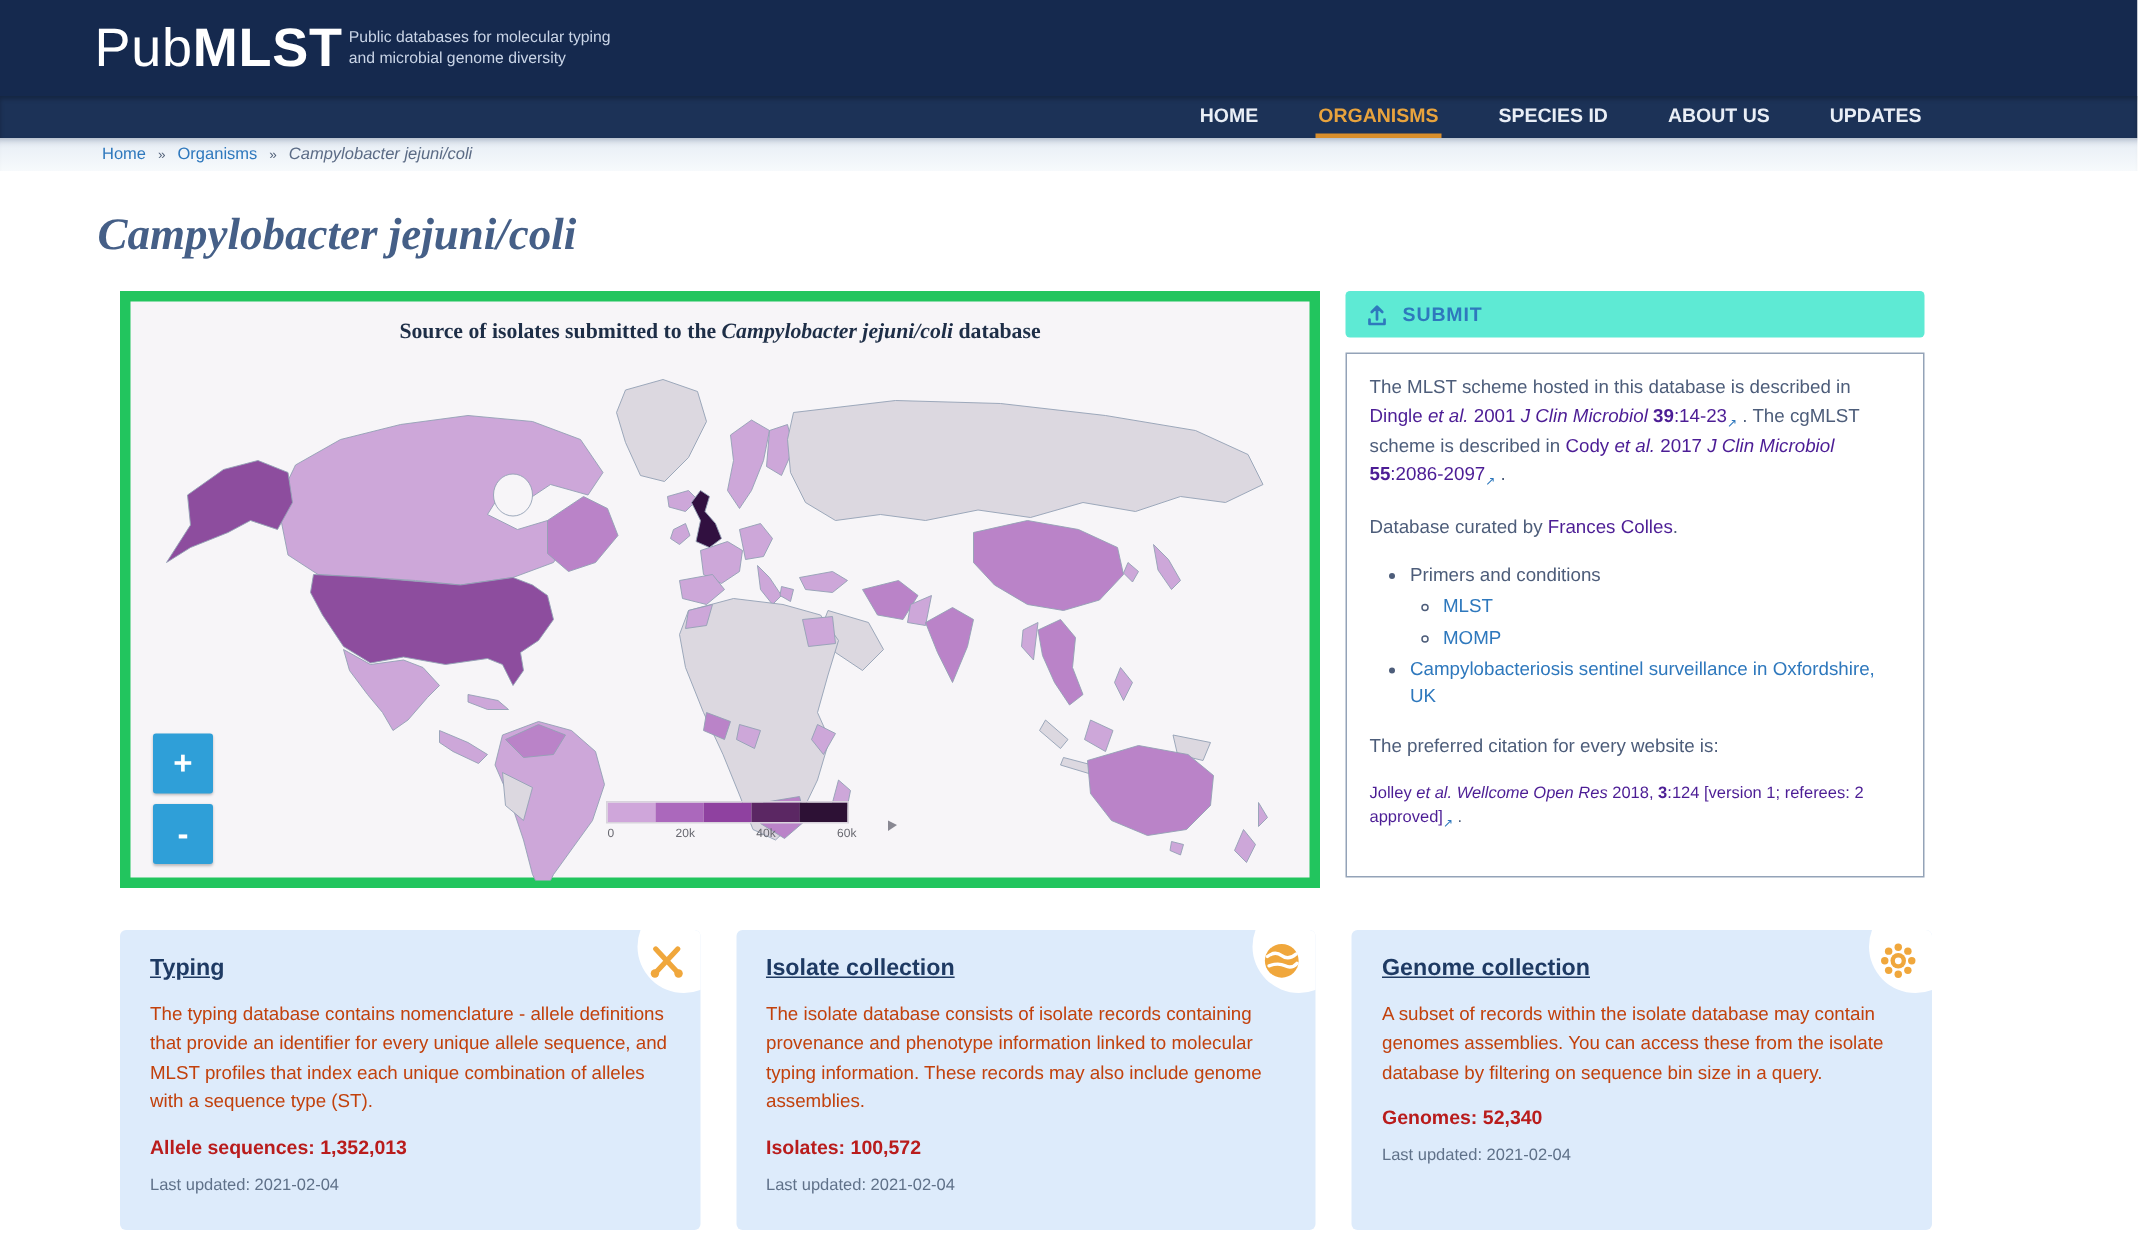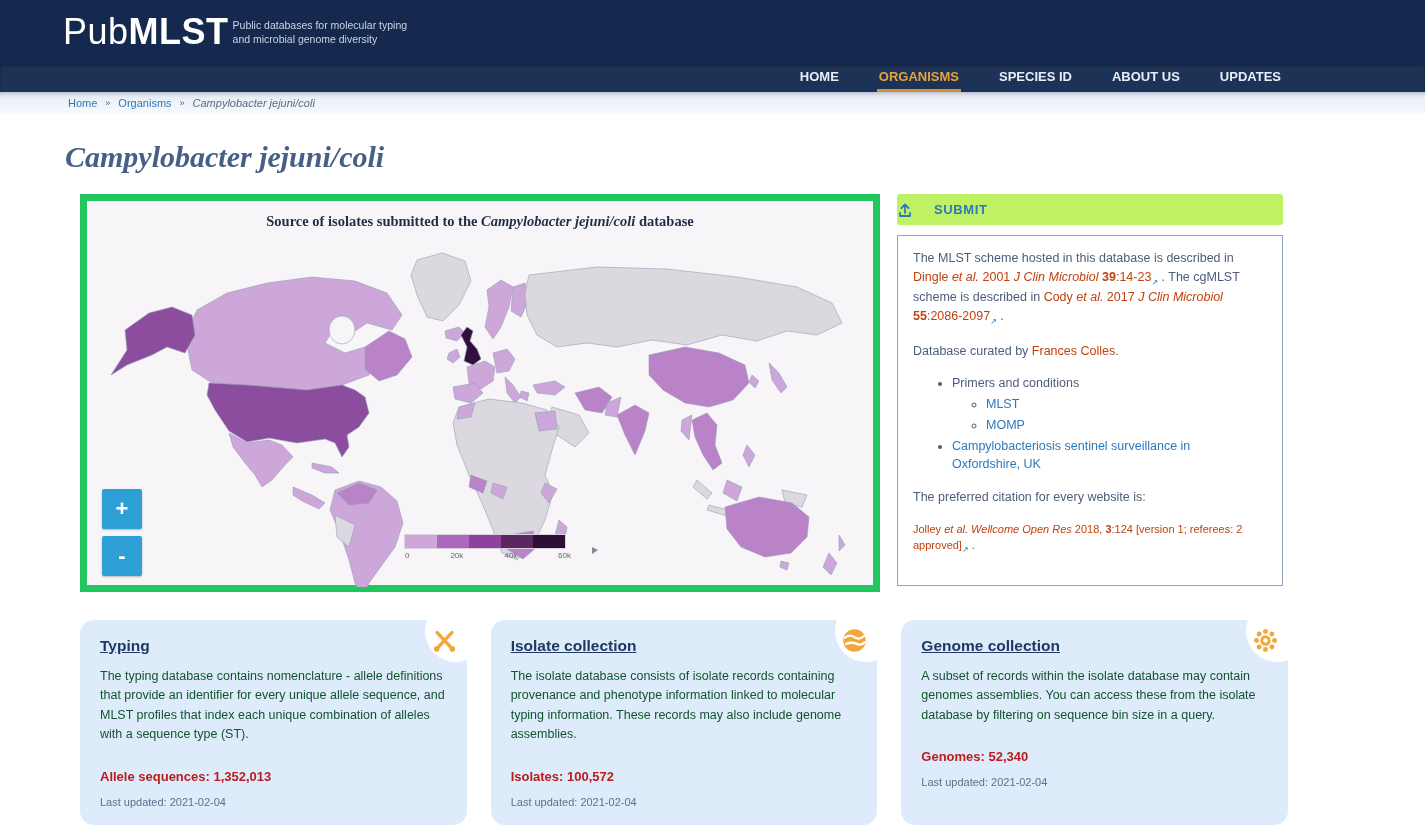--- a/index.html
+++ b/index.html
@@ -51,48 +51,48 @@
   .legend { position:absolute; left:318px; top:334px; width:160px; }
   .legend-bar { display:flex; height:13px; width:160px; outline:1px solid #d8d3dc; }
   .legend-bar div { flex:1; }
   .legend-labels { display:flex; justify-content:space-between; width:166px;
     margin-top:3px; font-size:8px; color:#67676f; }
   .attrib { position:absolute; left:505px; top:346px; width:0; height:0;
     border-left:6px solid #5a5a66; border-top:3px solid transparent; border-bottom:4px solid transparent; opacity:.7; }
 
   
   .right-col { width:386px; }
-  .submit-btn { width:100%; height:31px; background:#bef264; border:none; border-radius:3px;
-    display:flex; align-items:center; gap:21px; cursor:pointer;
+  .submit-btn { width:100%; height:31px; background:#5eead4; border:none; border-radius:3px;
+    display:flex; align-items:center; gap:9px; padding-left:13px; cursor:pointer;
     color:#2e78bd; font-size:13px; font-weight:700; letter-spacing:.6px;
     font-family:"Liberation Sans", sans-serif; }
   .info-box { margin-top:10px; border:1px solid #94a3b8; background:#fff;
     padding:13px 15px 15px 15px; min-height:312px; font-size:12.5px; line-height:1.5;
     color:#4d5d7a; }
   .info-box p { margin-bottom:14px; }
-  .info-box .lk { color:#c2410c; text-decoration:none; }
+  .info-box .lk { color:#4c1d95; text-decoration:none; }
   .info-box .it { font-style:italic; }
   .info-box .bd { font-weight:700; }
   .info-box .ext { color:#2e78bd; font-size:8px; vertical-align:sub; text-decoration:none; }
   .info-box ul { margin:0 0 14px 27px; }
   .info-box ul ul { margin:0 0 0 22px; }
-  .info-box li { margin:2px 12px; color:#4d5d7a; }
+  .info-box li { margin:2px 0; color:#4d5d7a; }
   .info-box li a { color:#2e78bd; text-decoration:none; }
   .cit { font-size:11px; }
 
   
   .cards { display:grid; grid-template-columns:repeat(3,1fr); gap:24px; margin-top:28px; }
-  .card { position:relative; background:#ddebfb; border-radius:14px; padding:17px 20px;
+  .card { position:relative; background:#ddebfb; border-radius:4px; padding:17px 20px;
     min-height:200px; overflow:hidden; }
   .icon-circle { position:absolute; top:-20px; right:-20px; width:62px; height:62px;
     border-radius:50%; background:#fff; }
   .card-icon { position:absolute; top:7px; right:9px; }
   .card h2 { font-size:15.5px; margin-bottom:12px; }
   .card h2 a { color:#1e3a63; text-decoration:underline; }
-  .card .body { font-size:12.5px; line-height:1.55; color:#14532d; margin-bottom:24px;
+  .card .body { font-size:12.5px; line-height:1.55; color:#c2410c; margin-bottom:12px;
     max-width:360px; }
   .card .stat { font-size:13px; font-weight:700; color:#b91c1c; margin-bottom:12px; }
   .card .updated { font-size:11px; color:#5f7189; }
 </style>
 </head>
 <body>
 
 <header class="topbar">
   <div class="logo"><span class="pub">Pub</span><span class="mlst">MLST</span></div>
   <div class="tagline">

